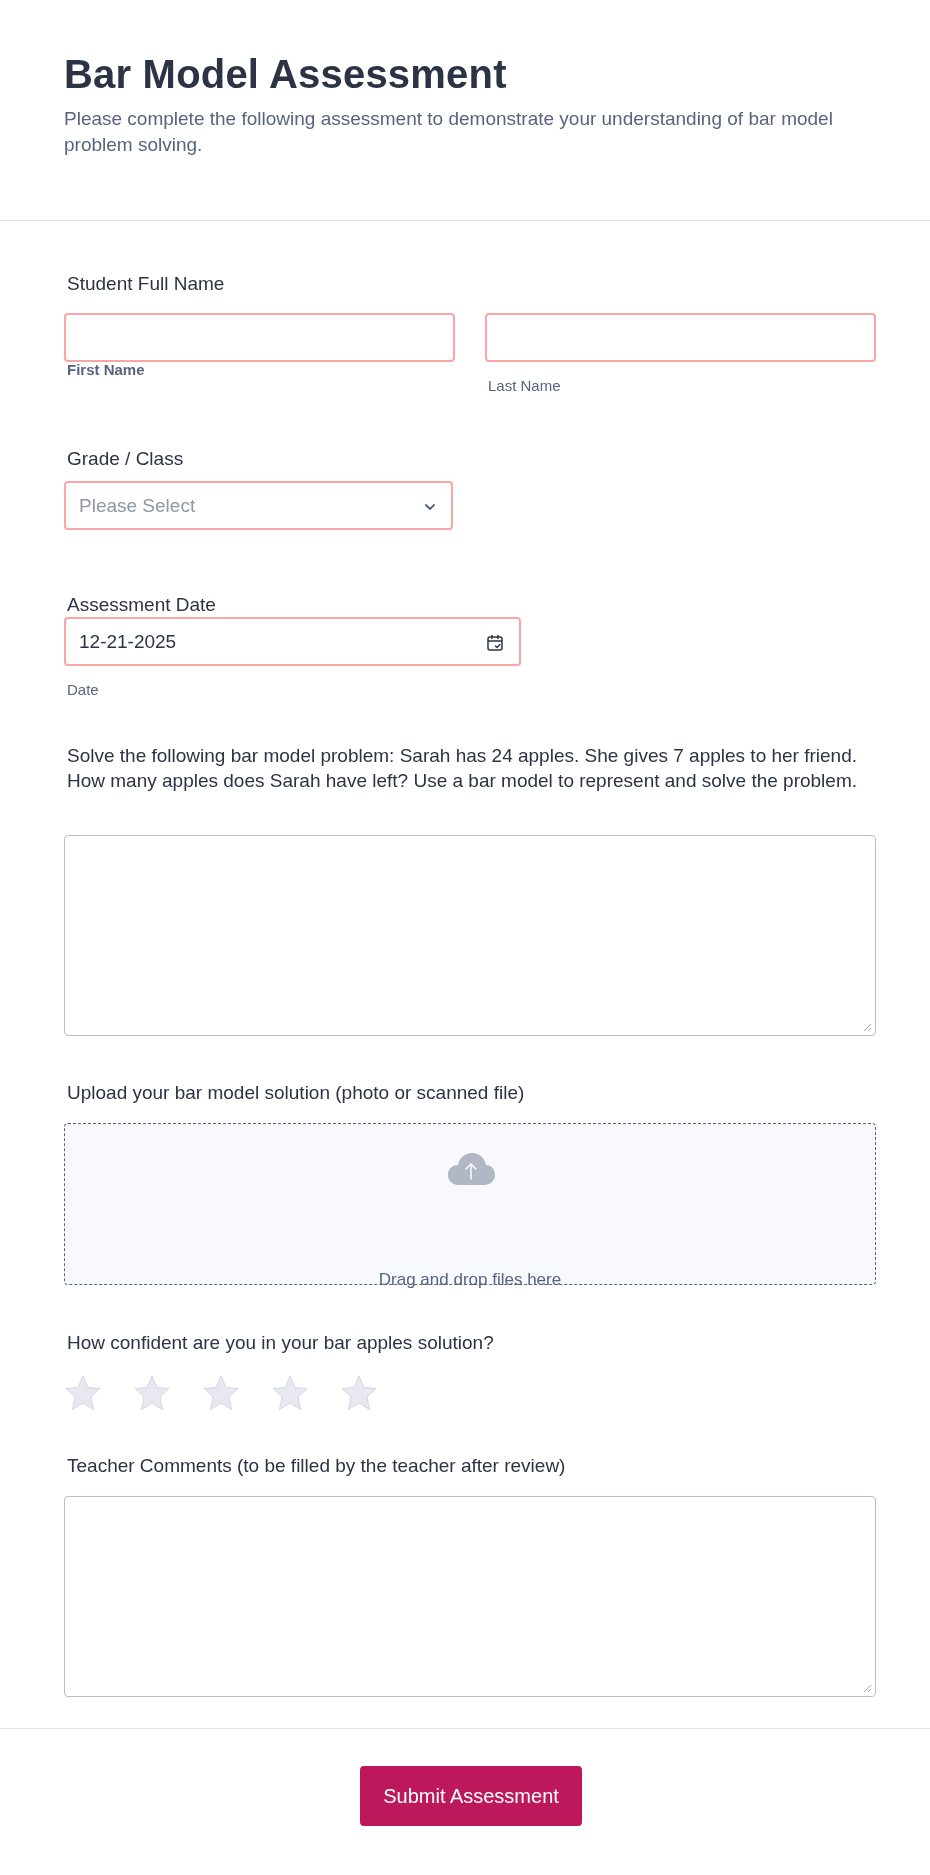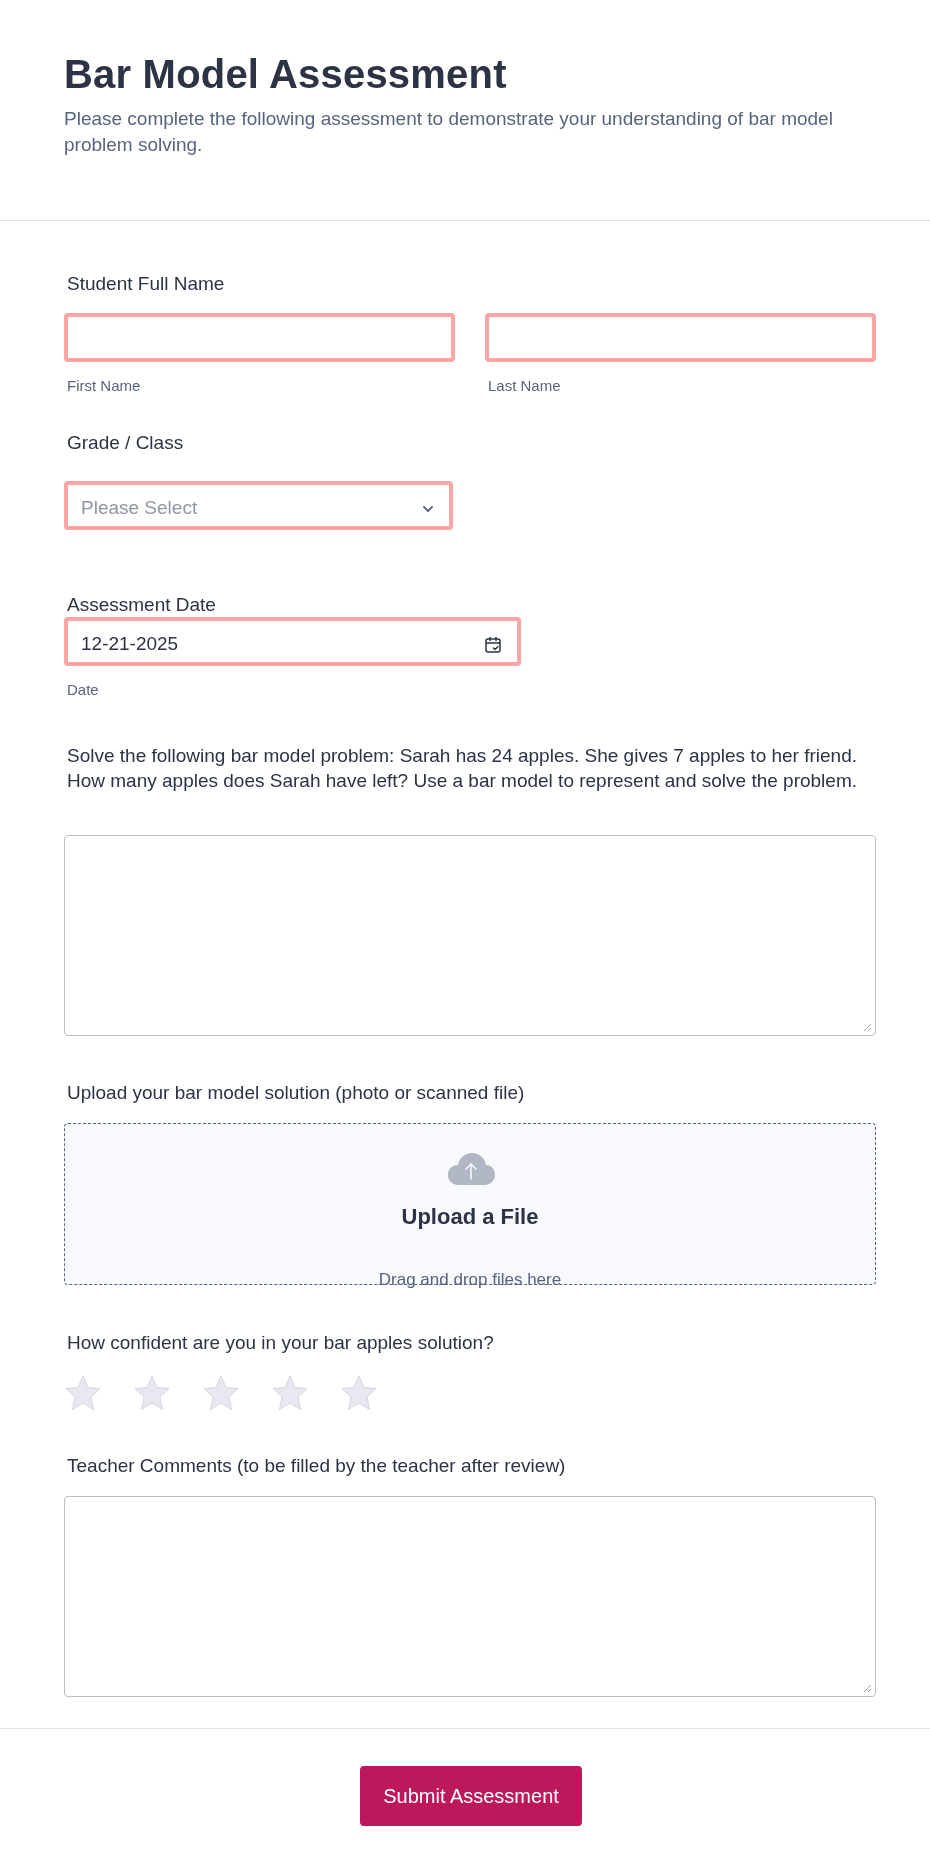--- a/index.html
+++ b/index.html
@@ -6,21 +6,21 @@
   html, body { width: 930px; height: 1875px; background: #ffffff; overflow: hidden; }
   body { font-family: "Liberation Sans", "DejaVu Sans", sans-serif; color: #2c3345; position: relative; }
 
   .header { position: absolute; left: 0; top: 0; width: 930px; height: 221px; border-bottom: 1px solid #dfe1e8; }
   .title { position: absolute; left: 64px; top: 52px; font-size: 40px; font-weight: 700; color: #2c3345; letter-spacing: 0.2px; }
   .subtitle { position: absolute; left: 64px; top: 106px; width: 800px; font-size: 19px; line-height: 26px; color: #57647e; }
 
   .label { position: absolute; left: 67px; font-size: 19px; color: #2c3345; }
   .sublabel { position: absolute; font-size: 15px; color: #57647e; }
 
-  .input { position: absolute; height: 49px; border: 4px solid #fca5a5; border-radius: 4px; background: #fff; }
+  .input { position: absolute; height: 49px; border: 2px solid #fca5a5; border-radius: 4px; background: #fff; }
   .input-text { position: absolute; left: 13px; top: 12px; font-size: 19px; color: #2c3345; }
   .placeholder { color: #8f96a3; }
 
   .chev { position: absolute; right: 14px; top: 17px; width: 14px; height: 14px; }
   .cal { position: absolute; right: 14px; top: 14px; width: 20px; height: 20px; }
 
   .textarea { position: absolute; left: 64px; width: 812px; border: 1px solid #b8bdc9; border-radius: 4px; background: #fff; }
   .grip { position: absolute; right: 3px; bottom: 3px; width: 10px; height: 10px; }
 
   .question { position: absolute; left: 67px; top: 743px; width: 810px; font-size: 19px; line-height: 25px; color: #2c3345; }
@@ -41,27 +41,27 @@
 
 <div class="header">
   <h1 class="title">Bar Model Assessment</h1>
   <p class="subtitle">Please complete the following assessment to demonstrate your understanding of bar model problem solving.</p>
 </div>
 
 <div class="label" style="top:273px;">Student Full Name</div>
 <div class="input" style="left:64px; top:313px; width:391px;">
   <span class="input-text"></span>
 </div>
-<div class="sublabel" style="left:67px; top:377px;">First Name</div>
+<div class="sublabel" style="left:67px; top:361px;font-weight:bold;">First Name</div>
 <div class="input" style="left:485px; top:313px; width:391px;">
   <span class="input-text"></span>
 </div>
 <div class="sublabel" style="left:488px; top:377px;">Last Name</div>
 
-<div class="label" style="top:432px;">Grade / Class</div>
+<div class="label" style="top:448px;">Grade / Class</div>
 <div class="input" style="left:64px; top:481px; width:389px;">
   <span class="input-text placeholder">Please Select</span>
   <svg class="chev" viewBox="0 0 14 14">
     <path d="M3 5 L7 9 L11 5" fill="none" stroke="#57647e" stroke-width="1.8" stroke-linecap="round" stroke-linejoin="round"></path>
   </svg>
 </div>
 
 <div class="label" style="top:577px;margin-top:17px;">Assessment Date</div>
 <div class="input" style="left:64px; top:617px; width:457px;">
   <span class="input-text">12-21-2025</span>
@@ -83,21 +83,20 @@
   </svg>
 </div>
 
 <div class="label" style="top:1082px;">Upload your bar model solution (photo or scanned file)</div>
 <div class="upload">
   <svg class="cloud" viewBox="0 0 50 36">
     <path d="M13 34 C5 34 1 28 2 22 C3 17 7 14 12 14 C13 7 19 2 26 2 C34 2 39 8 40 14 C45 14 49 18 49 24 C49 30 44 34 38 34 Z" fill="#b1b7c4"></path>
     <line x1="25" y1="28" x2="25" y2="13" stroke="#f8f9fd" stroke-width="1.6" stroke-linecap="round"></line>
     <path d="M20 18 L25 13 L30 18" fill="none" stroke="#f8f9fd" stroke-width="1.6" stroke-linecap="round" stroke-linejoin="round"></path>
   </svg>
-  <div class="upload-title">Upload a File</div>
   <div class="upload-sub">Drag and drop files here</div>
 </div>
 
 <div class="label" style="top:1332px;">How confident are you in your bar apples solution?</div>
 <div class="stars">
   <svg class="star" style="left:0px;" viewBox="0 0 38 38">
       <path d="M19 2 L24 13.5 L36 14.5 L27 23 L29.5 35.5 L19 29 L8.5 35.5 L11 23 L2 14.5 L14 13.5 Z" fill="#e7e8f0" stroke="#d3d6e2" stroke-width="1" stroke-linejoin="round"></path>
     </svg>
   <svg class="star" style="left:69px;" viewBox="0 0 38 38">
       <path d="M19 2 L24 13.5 L36 14.5 L27 23 L29.5 35.5 L19 29 L8.5 35.5 L11 23 L2 14.5 L14 13.5 Z" fill="#e7e8f0" stroke="#d3d6e2" stroke-width="1" stroke-linejoin="round"></path>

